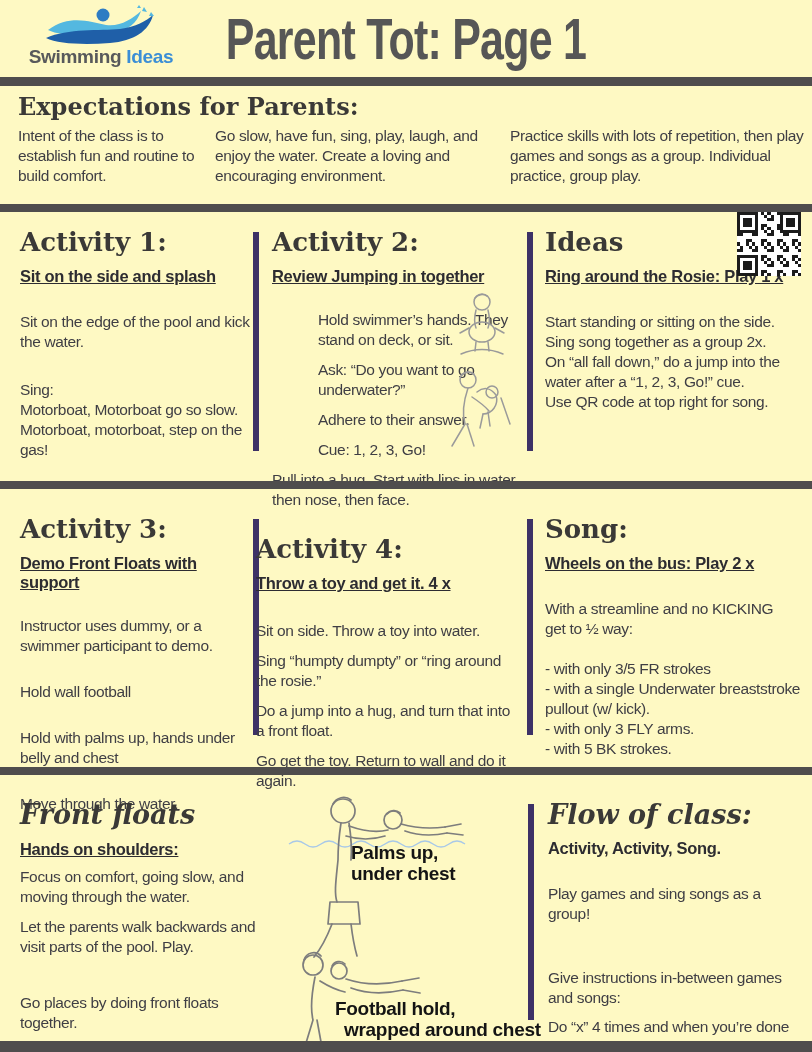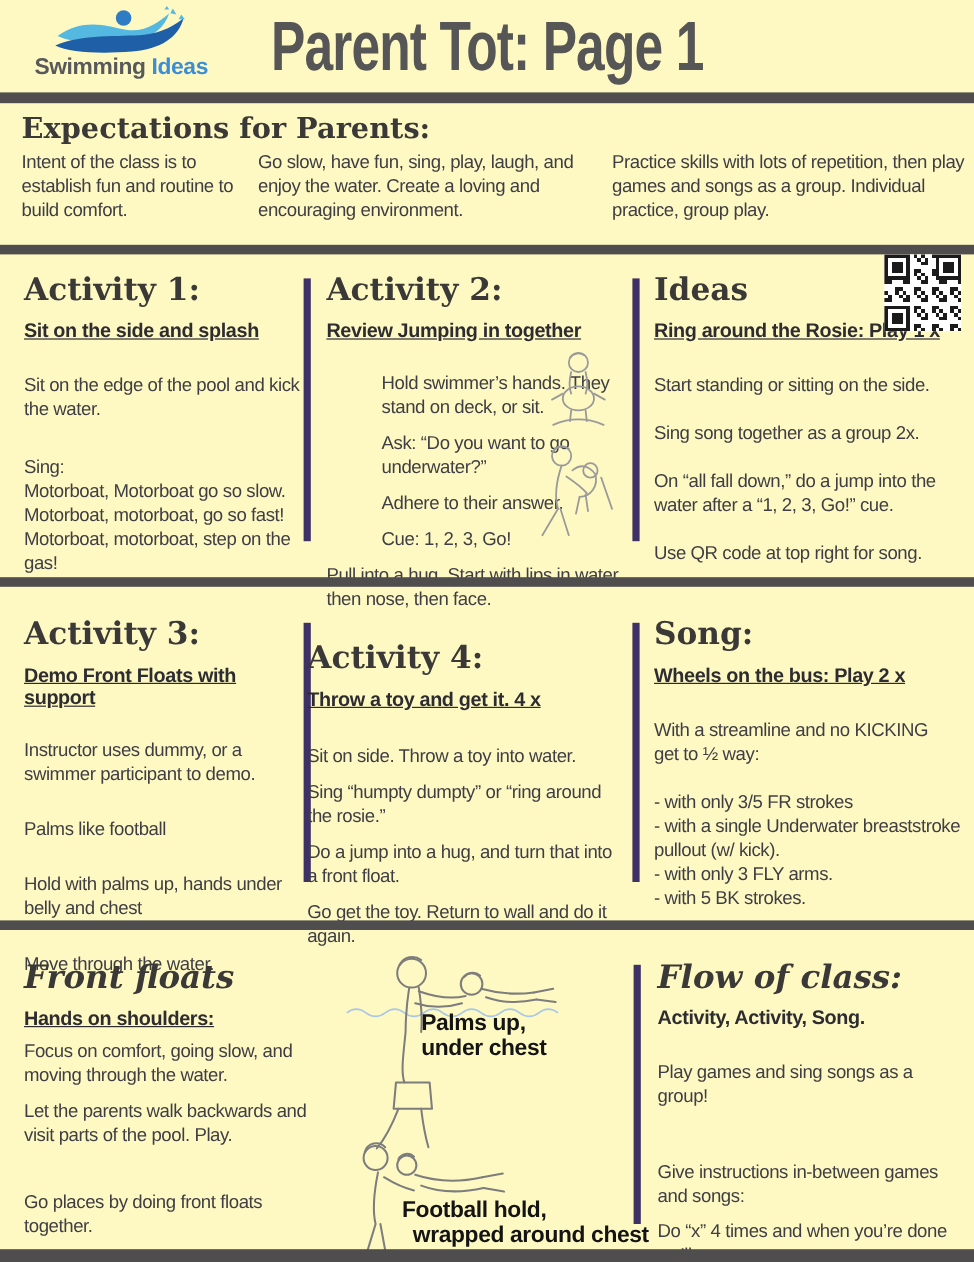--- a/index.html
+++ b/index.html
@@ -47,21 +47,21 @@
   .exp3{left:510px;width:294px;}
   
   .col-a1{left:20px;top:226px;width:236px;}
   .col-a2{left:272px;top:226px;width:252px;}
   .col-song1{left:545px;top:226px;width:262px;}
   .col-a1 .p1{margin-top:26px;}
   .col-a1 .sing{margin-top:28px;}
   .col-a2 .p{margin-top:10px;}
   .col-a2 .p.first{margin-top:24px;}
   .col-a2 .narrow{width:190px;margin-left:46px;}
-  .col-song1 .p{margin-top:20px;}
+  .col-song1 .p{}
   .col-song1 .p.first{margin-top:26px;}
   .qr{position:absolute;left:737px;top:212px;width:64px;height:64px;background:#fff;}
   .jump-illus{position:absolute;}
   .ji1{left:445px;top:292px;}
   .ji2{left:438px;top:370px;}
   
   .col-a3{left:20px;top:513px;width:238px;}
   .col-a4{left:256px;top:513px;width:258px;margin-top:20px;}
   .col-song2{left:545px;top:513px;width:264px;}
   .col-a3 .p{margin-top:26px;}
@@ -114,21 +114,20 @@
 
   <div class="hbar bar2"></div>
 
   <div class="col col-a1">
     <h2 class="serif-h h27">Activity 1:</h2>
     <div class="sub">Sit on the side and splash</div>
     <div class="body-t p1">Sit on the edge of the pool and kick the water.</div>
     <div class="body-t sing">
       <div>Sing:</div>
       <div>Motorboat, Motorboat go so slow.</div>
-      <div>Motorboat, motorboat, go so fast!</div>
       <div>Motorboat, motorboat, step on the gas!</div>
     </div>
   </div>
 
   <div class="vdiv vd1"></div>
 
   <div class="col col-a2">
     <h2 class="serif-h h27">Activity 2:</h2>
     <div class="sub">Review Jumping in together</div>
     <div class="body-t p first narrow">Hold swimmer’s hands. They stand on deck, or sit.</div>
@@ -372,21 +371,21 @@
         <rect x="60" y="60" width="3" height="3"></rect>
       </g>
     </svg>
 
   <div class="hbar bar3"></div>
 
   <div class="col col-a3">
     <h2 class="serif-h h27">Activity 3:</h2>
     <div class="sub">Demo Front Floats with support</div>
     <div class="body-t p first">Instructor uses dummy, or a swimmer participant to demo.</div>
-    <div class="body-t p">Palms like football</div>
+    <div class="body-t p">Hold wall football</div>
     <div class="body-t p">Hold with palms up, hands under belly and chest</div>
     <div class="body-t p">Move through the water.</div>
   </div>
 
   <div class="vdiv vd3"></div>
 
   <div class="col col-a4">
     <h2 class="serif-h h27">Activity 4:</h2>
     <div class="sub">Throw a toy and get it. 4 x</div>
     <div class="body-t p first">Sit on side. Throw a toy into water.</div>

